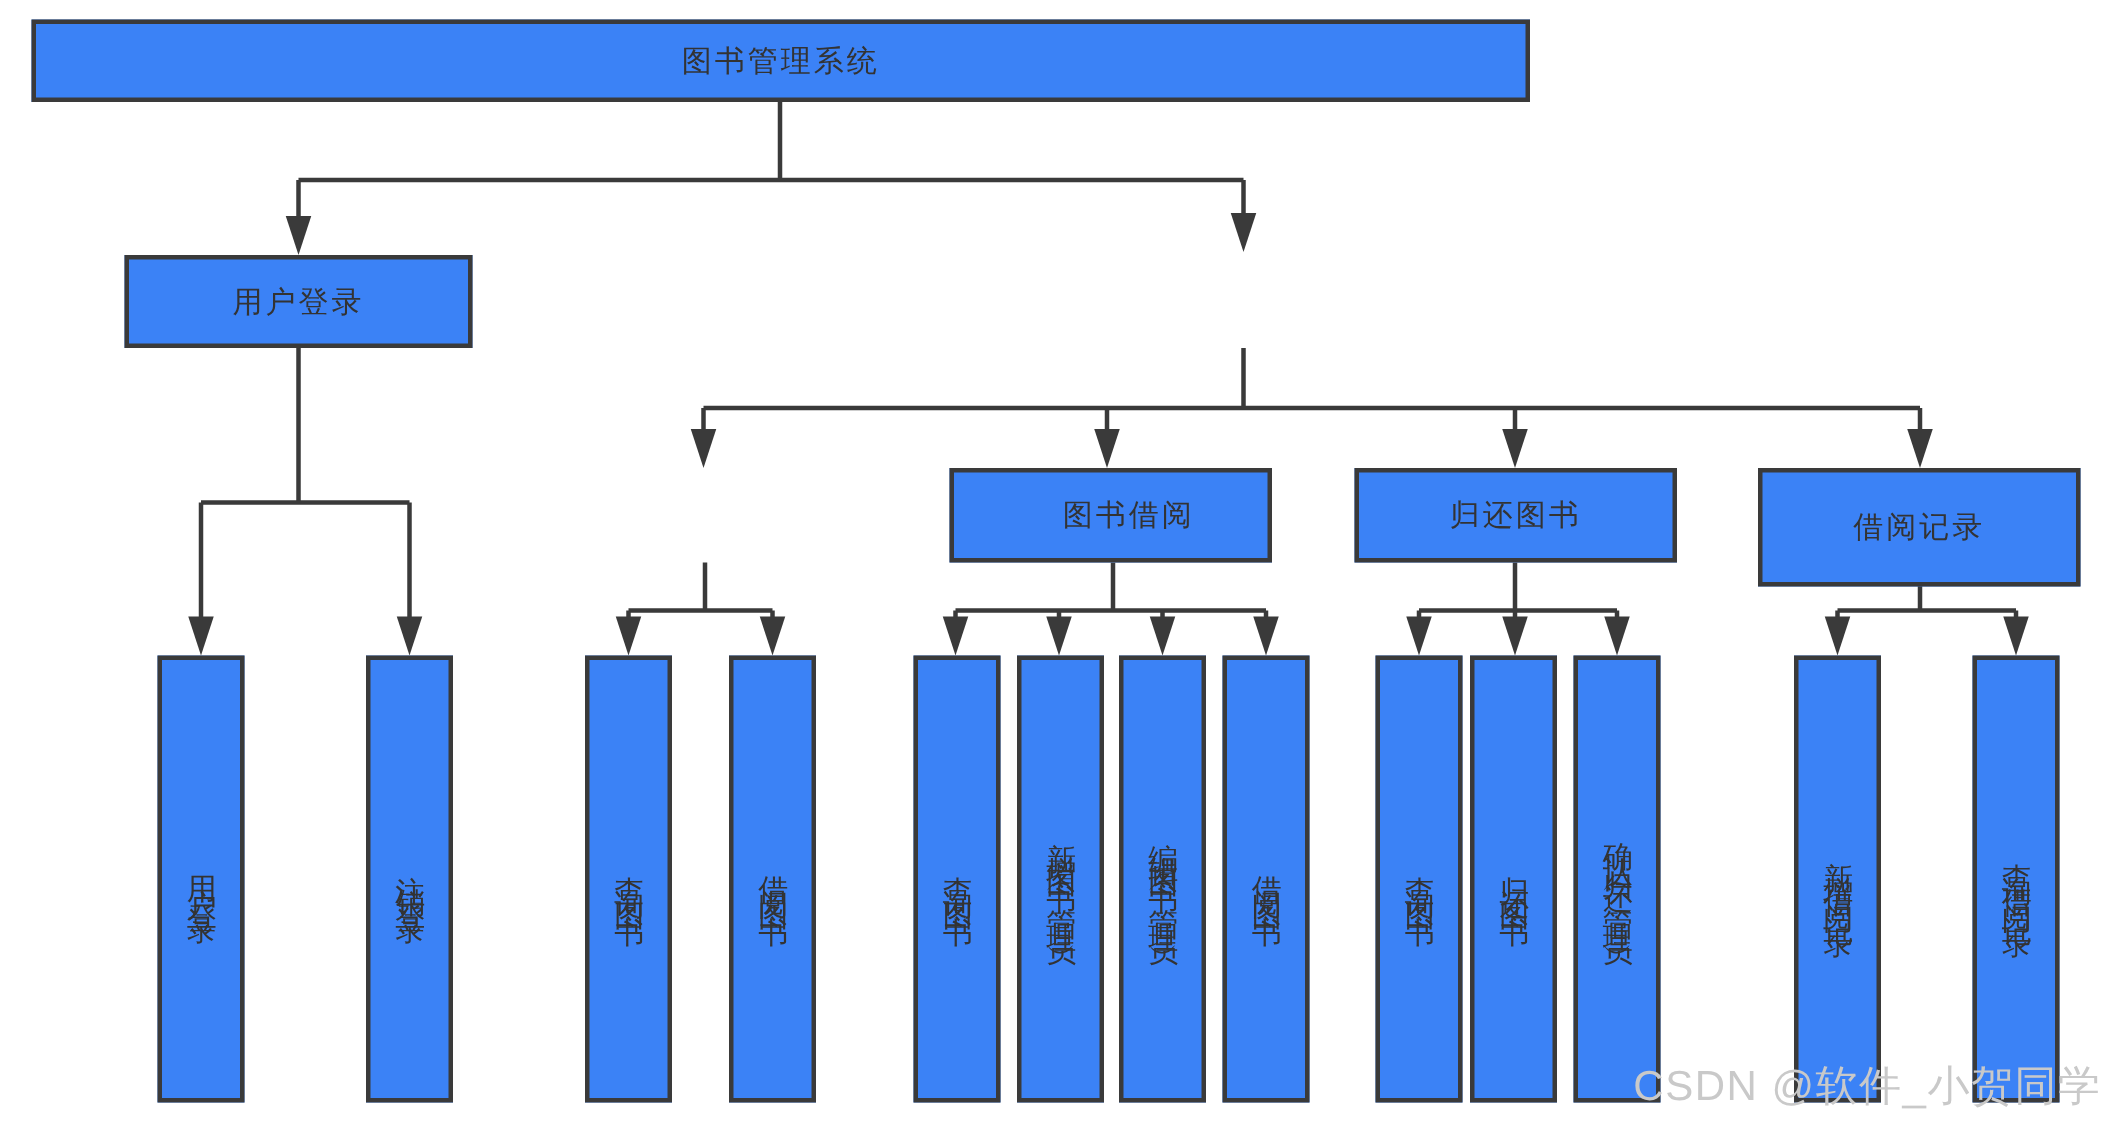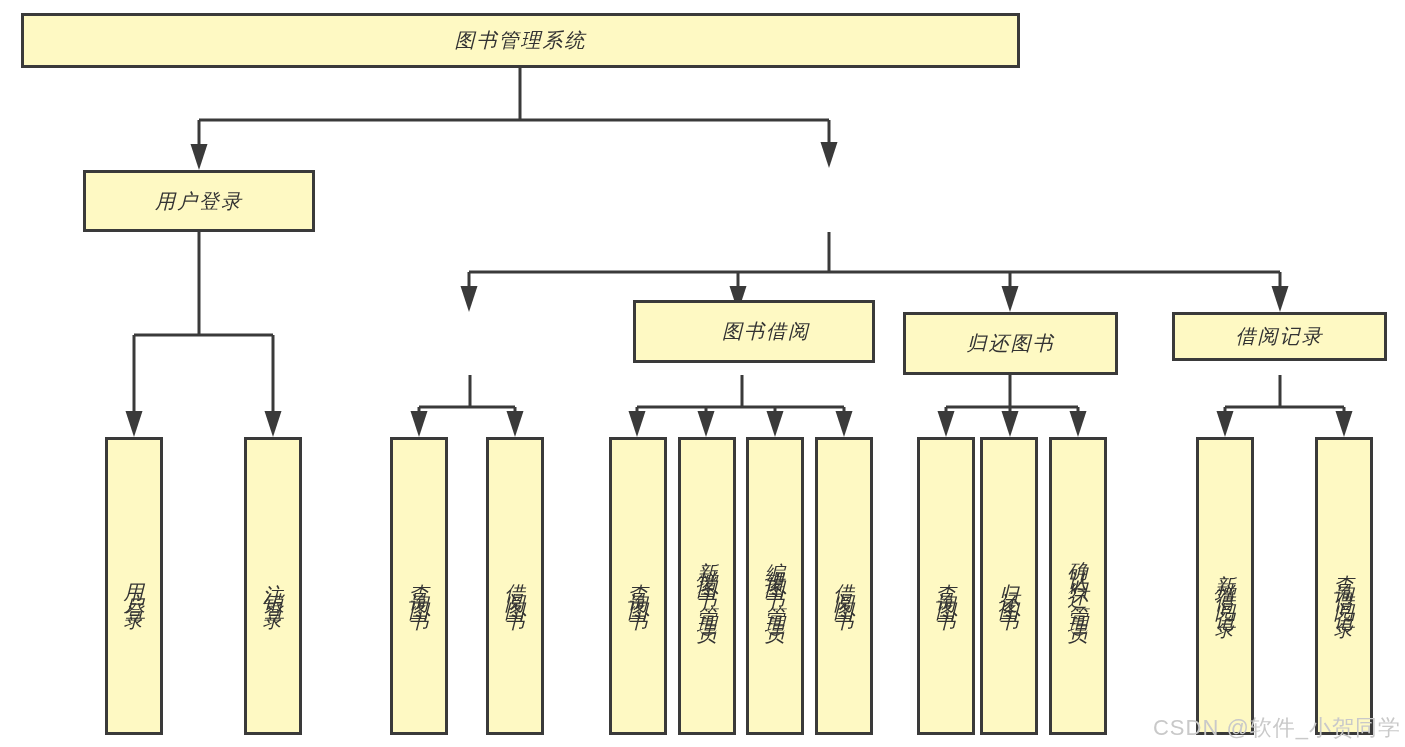--- a/index.html
+++ b/index.html
@@ -19,49 +19,48 @@
     position: absolute;
     left: 0; top: 0;
     width: 1405px;
     height: 747px;
     z-index: 0;
   }
   .node {
     position: absolute;
     box-sizing: border-box;
     border: 3px solid #3a3a3a;
-    background: #fef9c3;
+    background: #3b82f6;
     color: #333333;
     display: flex;
     align-items: center;
     justify-content: center;
     font-size: 20px;
     letter-spacing: 2px;
     z-index: 1;
     text-align: center;
-    font-style: italic;
   }
   .leaf {
     width: 58px;
     height: 298px;
     top: 437px;
   }
   .leaf .vtext {
     writing-mode: vertical-rl;
     text-orientation: mixed;
     letter-spacing: 9px;
     font-size: 20px;
     line-height: 1;
     white-space: nowrap;
   }
   .watermark {
     position: absolute;
     right: 4px;
     bottom: 4px;
-    font-size: 22px;
+    font-size: 28px;
     letter-spacing: 1px;
     color: #c9c9c9;
     z-index: 2;
     pointer-events: none;
   }
   .wires line, .wires path {
     stroke: #3a3a3a;
     stroke-width: 3;
     fill: none;
   }
@@ -141,23 +140,23 @@
       <polygon points="1225,437 1216.5,411 1233.5,411"></polygon>
       <line x1="1344" y1="407" x2="1344" y2="415"></line>
       <polygon points="1344,437 1335.5,411 1352.5,411"></polygon>
     </g>
   </svg>
 
   <div class="node" style="left:21px; top:13px; width:999px; height:55px;">图书管理系统</div>
 
   <div class="node" style="left:83px; top:170px; width:232px; height:62px;">用户登录</div>
 
-  <div class="node" style="left:633px; top:300px; width:242px; height:63px;padding-left:24px;">图书借阅</div>
+  <div class="node" style="left:633px; top:312px; width:215px; height:63px;padding-left:24px;">图书借阅</div>
   <div class="node" style="left:903px; top:312px; width:215px; height:63px;">归还图书</div>
-  <div class="node" style="left:1172px; top:312px; width:215px; height:49px;">借阅记录</div>
+  <div class="node" style="left:1172px; top:312px; width:215px; height:79px;">借阅记录</div>
 
   <div class="node leaf" style="left:105px;">
     <span class="vtext">用户登录</span>
   </div>
   <div class="node leaf" style="left:244px;">
     <span class="vtext">注销登录</span>
   </div>
 
   <div class="node leaf" style="left:390px;">
     <span class="vtext">查询图书</span>

